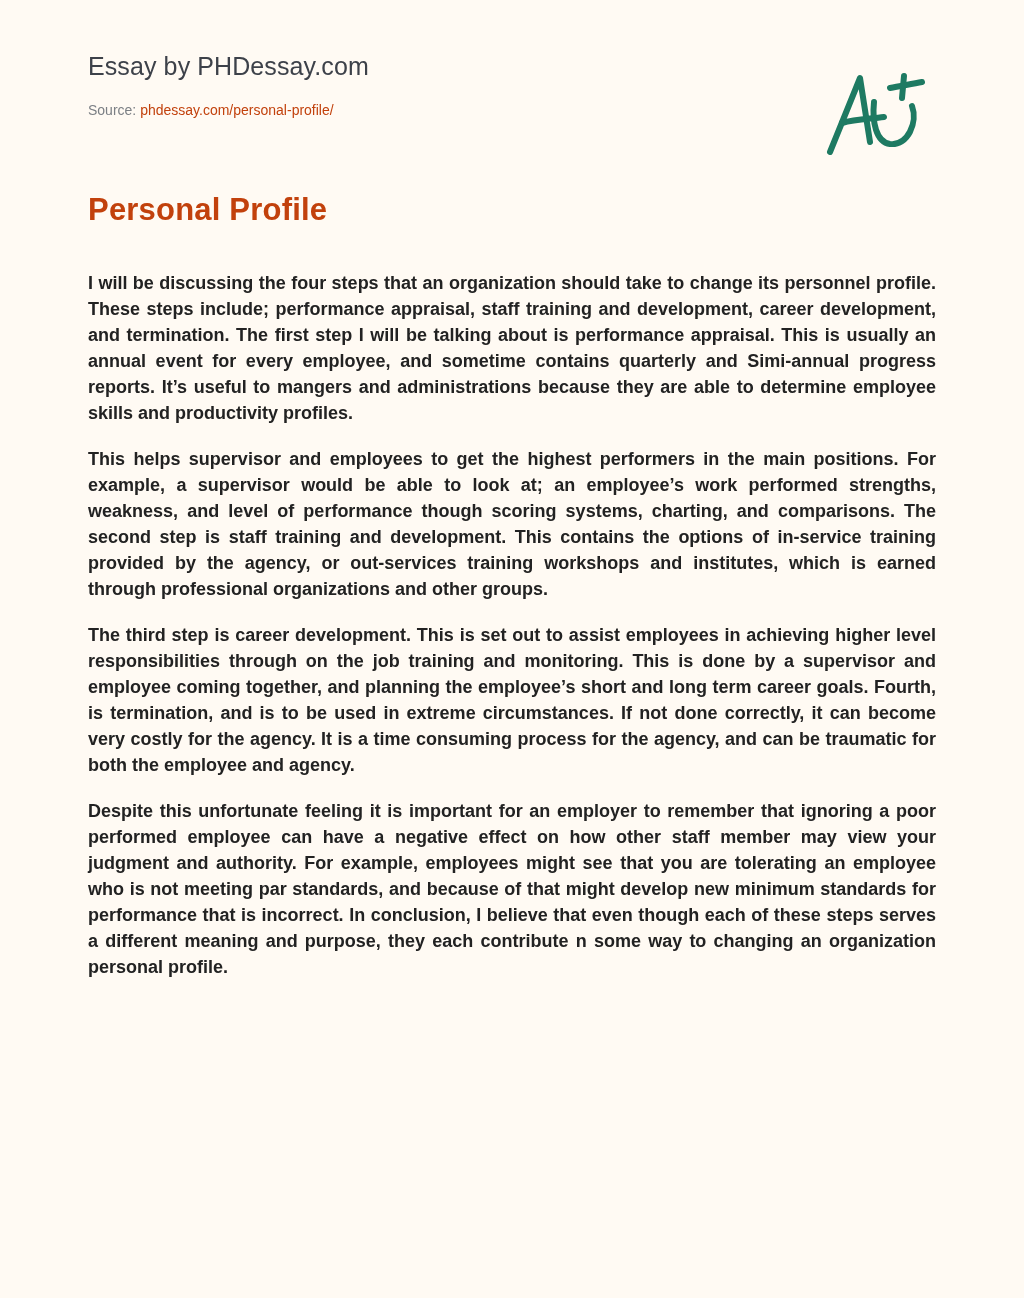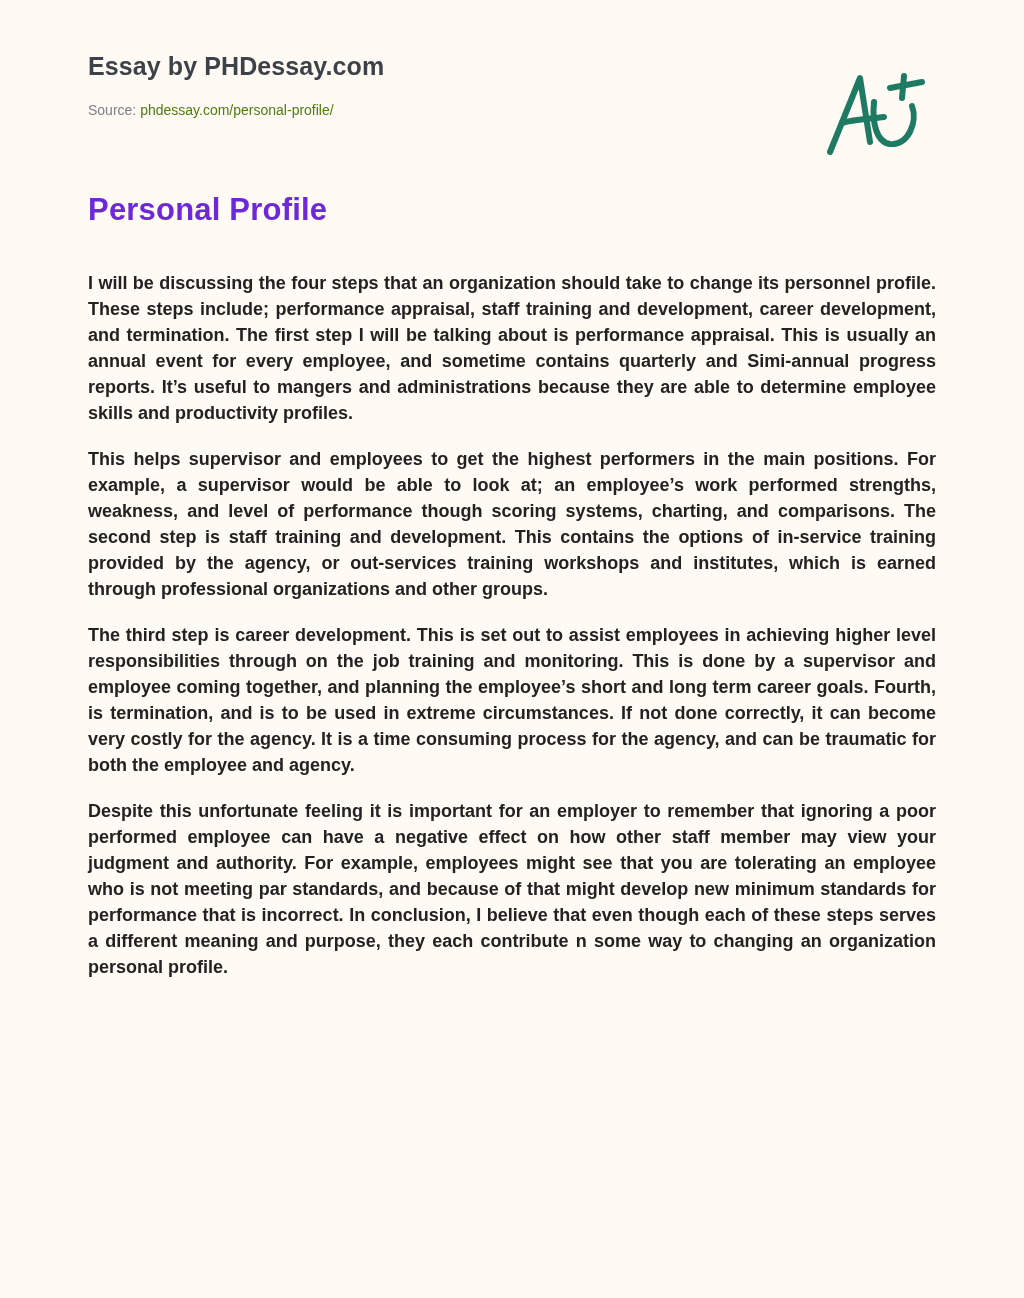--- a/index.html
+++ b/index.html
@@ -16,54 +16,54 @@
       color: #1d1d1f;
     }
     .header {
       position: absolute;
       left: 88px;
       top: 48px;
       width: 860px;
     }
     .site-title {
       font-size: 25px;
-      font-weight: bold;
+      font-weight: normal;
       color: #3d4149;
       margin: 0;
       line-height: 36px;
       letter-spacing: 0.1px;
     }
     .source {
       position: absolute;
       left: 88px;
       top: 101px;
       font-size: 14px;
       line-height: 18px;
       color: #7b7f84;
     }
     .source a {
-      color: #4d7c0f;
+      color: #c2410c;
       text-decoration: none;
       margin-top: 43px;
     }
     .logo {
       position: absolute;
       left: 818px;
       top: 62px;
       width: 112px;
       height: 100px;
     }
     .page-title {
       position: absolute;
       left: 88px;
       top: 188px;
       margin: 0;
       font-size: 31px;
       font-weight: bold;
-      color: #6d28d9;
+      color: #c2410c;
       line-height: 44px;
       letter-spacing: 0.2px;
     }
     .content {
       position: absolute;
       left: 88px;
       top: 270px;
       width: 848px;
       font-weight: bold;
     }

